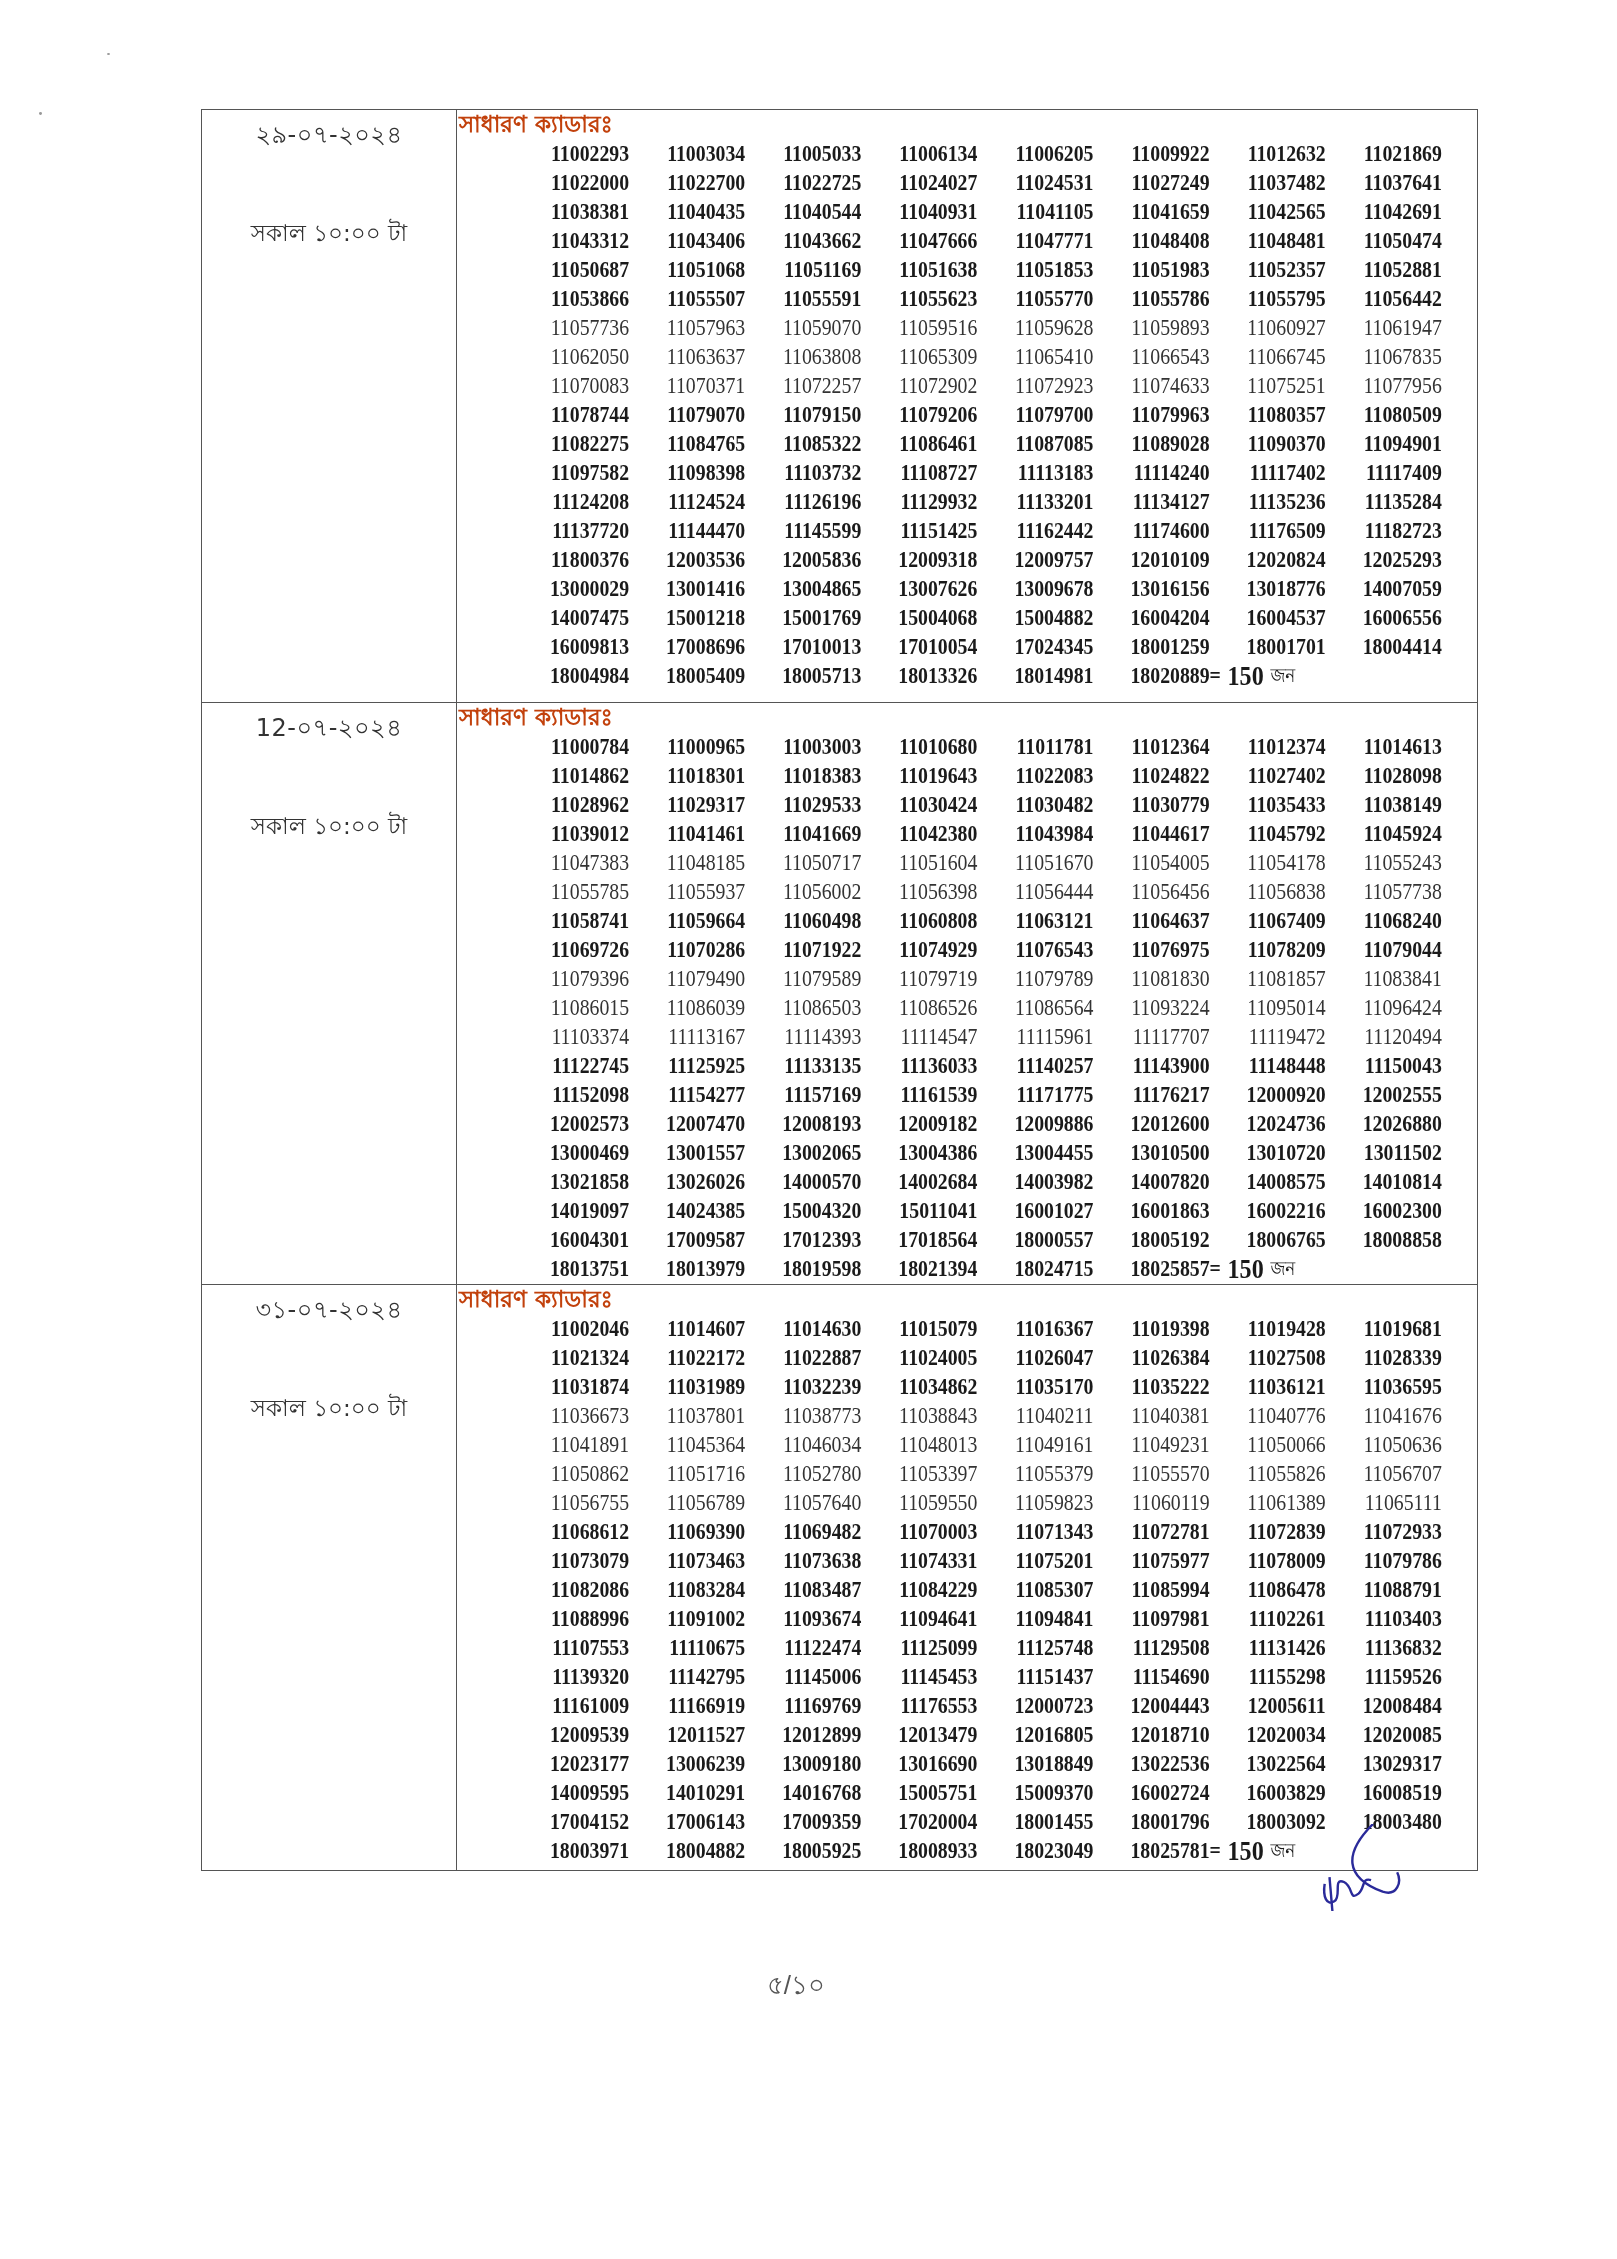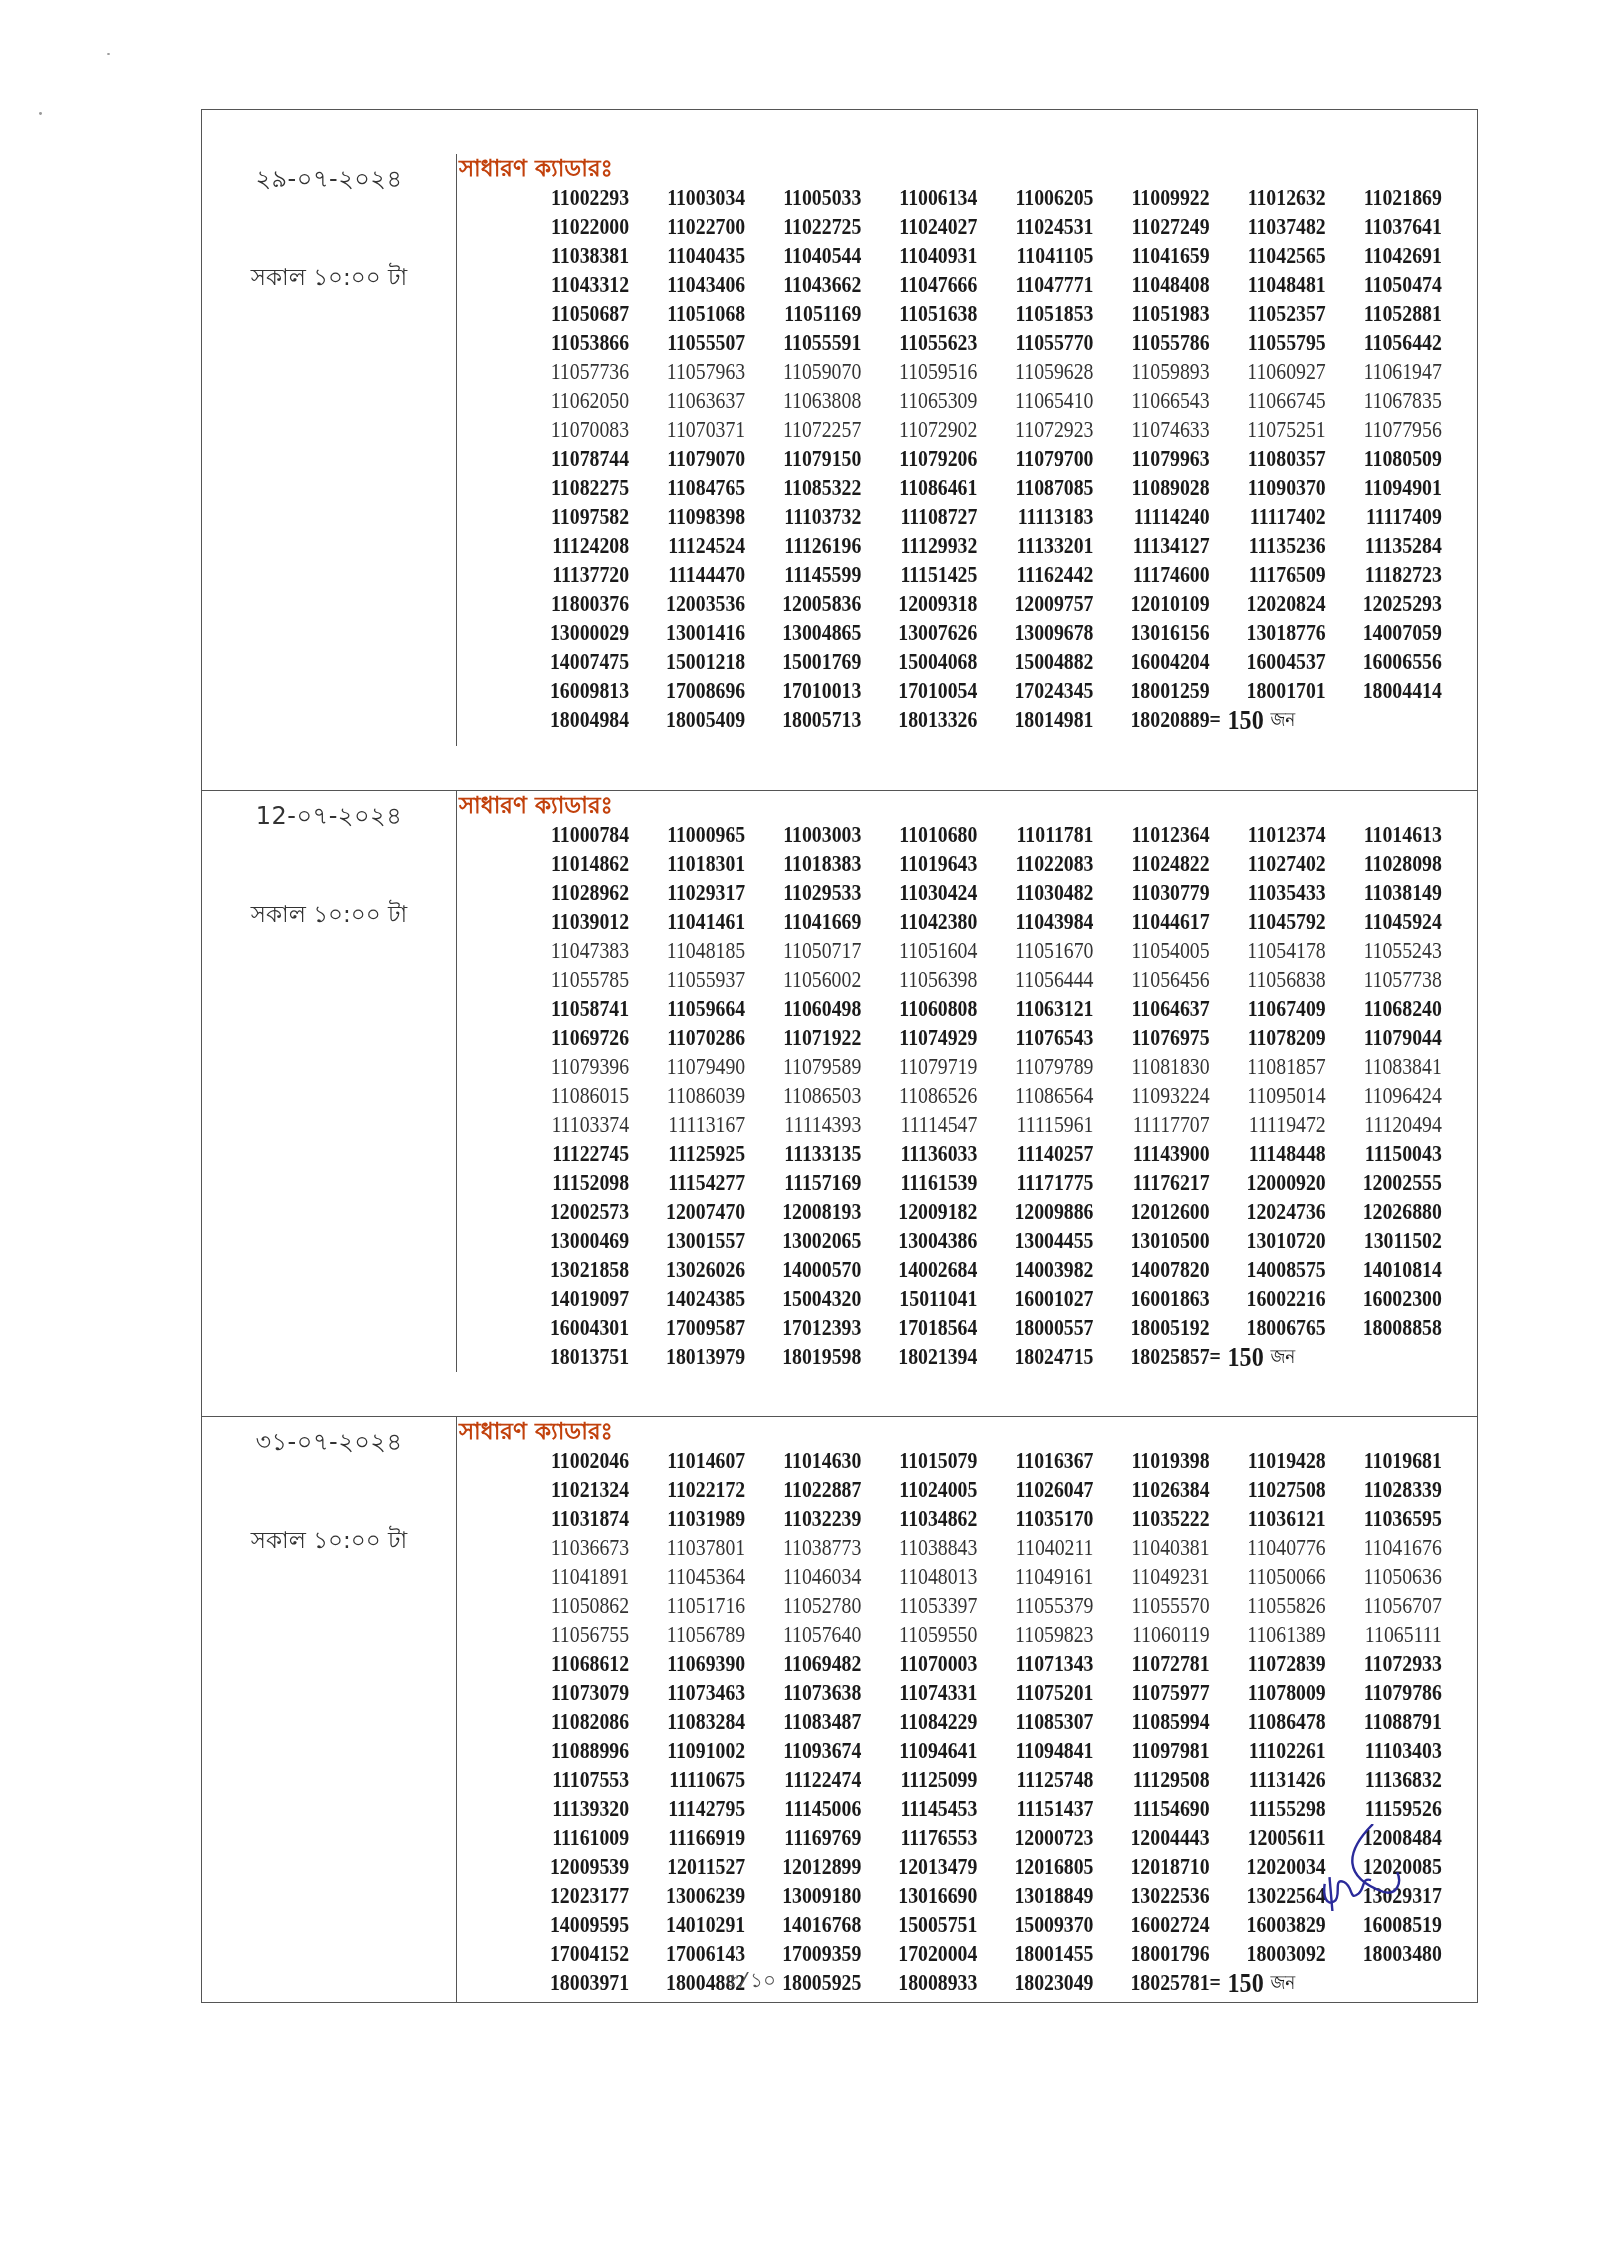--- a/index.html
+++ b/index.html
@@ -10,21 +10,20 @@
   }
   .page { position: absolute; left: 0; top: 0; width: 1618px; height: 2259px; }
   .table {
     position: absolute; left: 201px; top: 109px; width: 1277px;
     border: 1.5px solid #555;
     box-sizing: border-box;
   }
   .section {
     display: flex; border-top: 1.5px solid #555;
     box-sizing: border-box;
-    margin-top: 44px;
   }
   .section:first-child { border-top: none; }
   .left-cell {
     width: 255px; flex: 0 0 255px;
     border-right: 1.5px solid #555;
     box-sizing: border-box;
     position: relative;
   }
   .date {
     position: absolute; left: 0; right: 0; top: 5.8px;
@@ -58,22 +57,22 @@
   }
   .total {
     font-size: 28px; font-weight: bold; margin-left: 3.9px;
   }
   .total-unit {
     font-family: "DejaVu Sans", sans-serif; font-weight: normal;
     font-size: 19.4px; margin-left: 7.8px;
   }
   .eq { font-weight: bold; margin: 0 3.9px 0 0; }
   .page-number {
-    position: absolute; left: 725px; top: 1965px;
-    font-family: Liberation Mono, monospace; font-size: 20px; color: #555;
+    position: absolute; left: 767px; top: 1965px;
+    font-family: Liberation Sans, sans-serif; font-size: 26px; color: #555;
   }
   .signature {
     position: absolute; left: 1305px; top: 1824px; width: 107px; height: 87px;
   }
   .speck { position: absolute; background: #999; border-radius: 50%; }
 </style>
 </head>
 <body>
 
 <div class="page">

